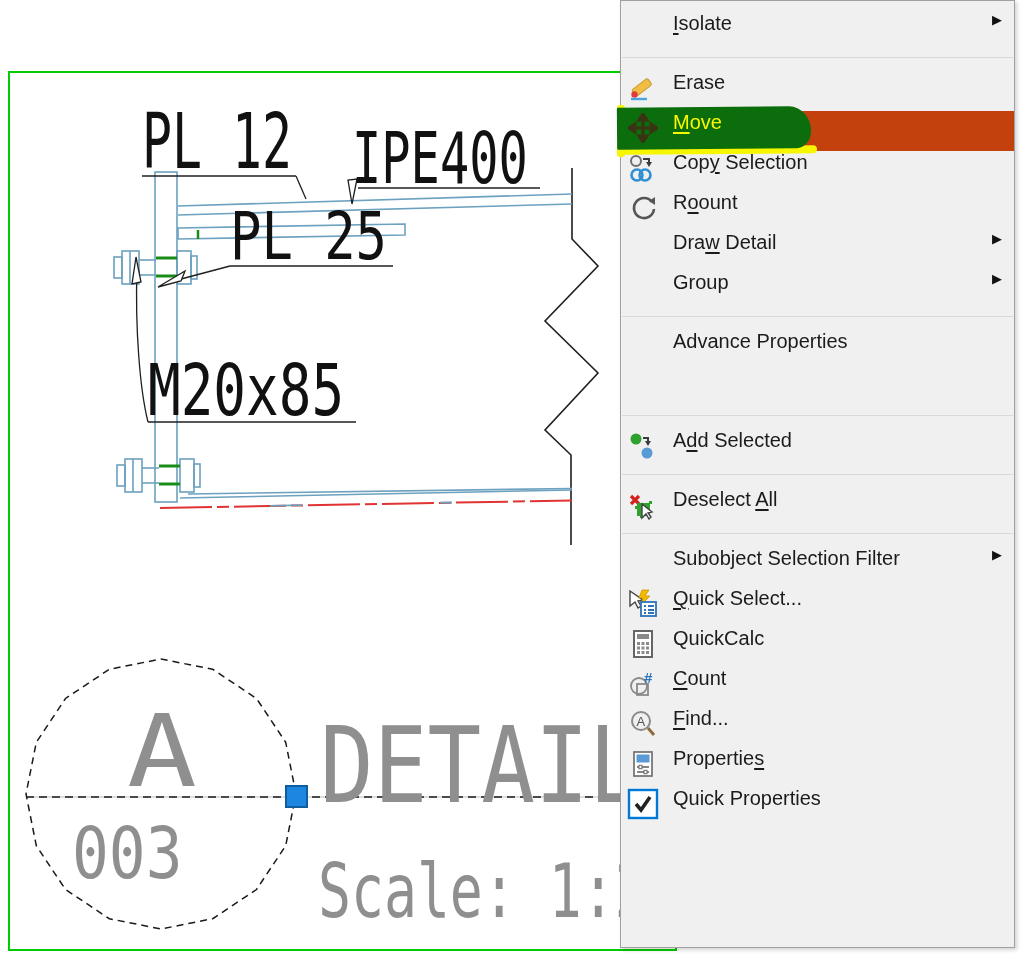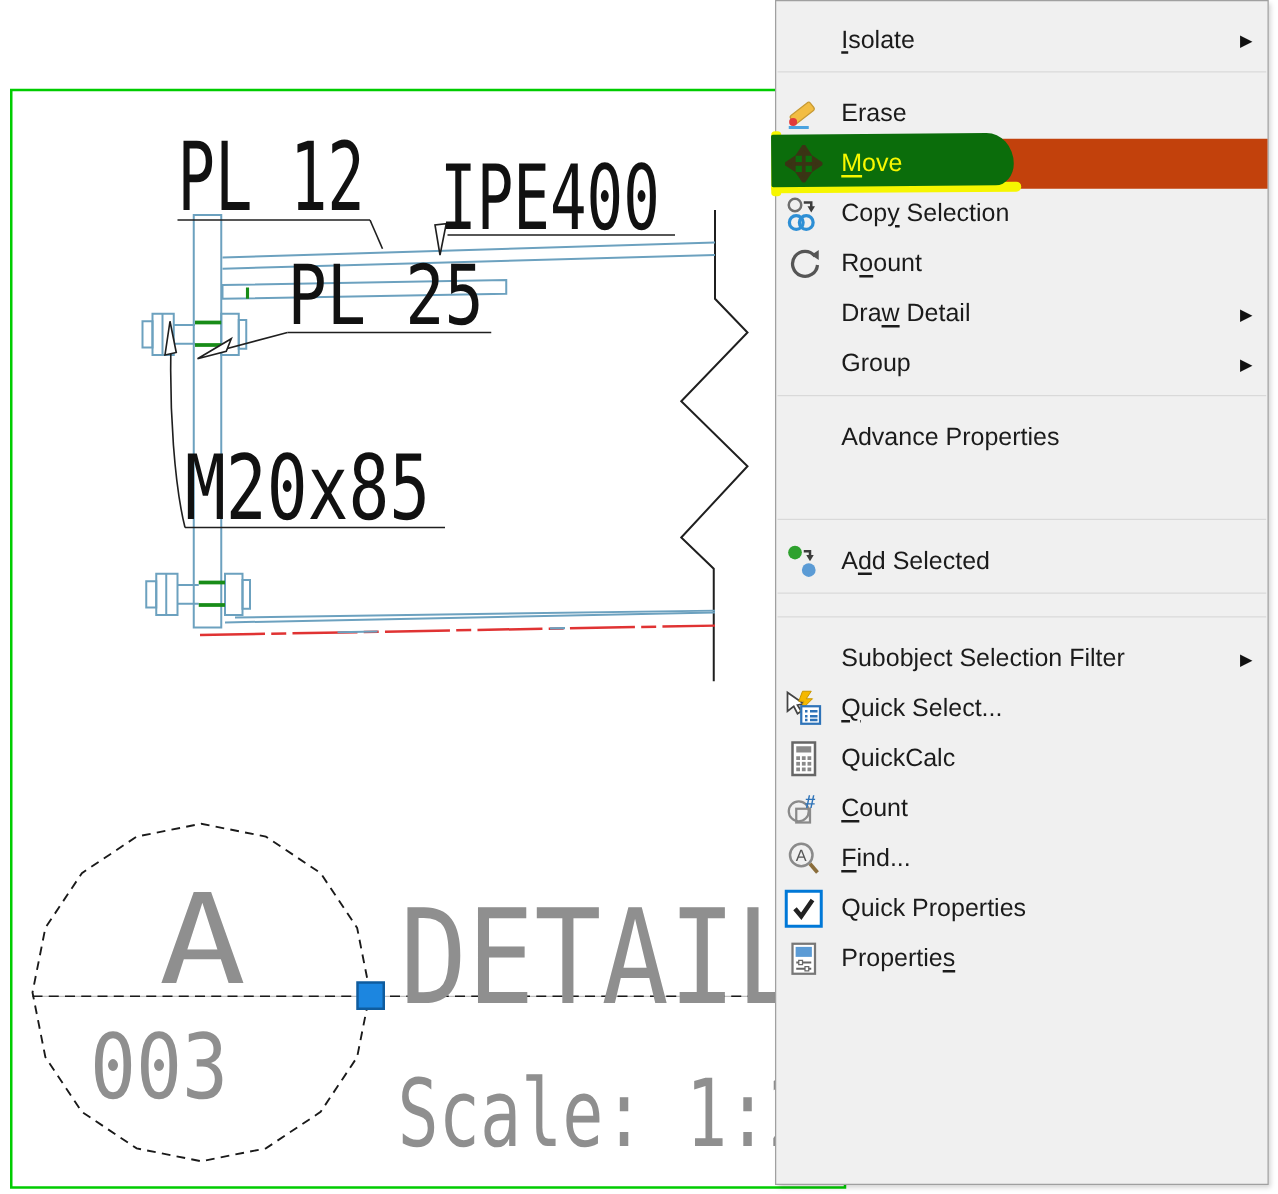--- a/index.html
+++ b/index.html
@@ -10,21 +10,21 @@
   #cad-canvas{position:absolute;left:0;top:0;width:1022px;height:955px;}
   .cad-label{position:absolute;font-family:"DejaVu Sans Mono", monospace;color:#111;
     line-height:1;white-space:pre;transform-origin:left top;}
   .cad-label.selected{color:#8f8f8f;}
 
   
   #context-menu{position:absolute;left:620px;top:0;width:395px;height:948px;
     background:#f0f0f0;border:1px solid #a0a0a0;box-shadow:2px 2px 4px rgba(0,0,0,.18);
     display:flex;flex-direction:column;box-sizing:border-box;padding-top:11px;}
   .menu-sep{height:1px;background:#d9d9d9;margin:5px 1px 13px 1px;flex:none;}
-  .menu-item{position:relative;display:flex;align-items:center;height:40px;flex:none;
+  .menu-item{position:relative;display:flex;height:40px;flex:none;
     padding:0 12px 0 5px;font-size:20px;color:#1b1b1b;cursor:default;}
   .menu-item .icon-slot{width:34px;height:34px;flex:none;margin-right:13px;
     display:flex;align-items:center;justify-content:center;position:relative;z-index:3;}
   .menu-item .lbl{position:relative;z-index:3;white-space:pre;}
   .menu-item .accel{text-decoration:underline;text-underline-offset:3px;}
   .menu-item .submenu-arrow{margin-left:auto;font-size:13px;color:#111;position:relative;z-index:3;}
   .menu-item.highlighted{background:#c2410c;overflow:visible;}
   .menu-item.highlighted .lbl{color:#f8f800;}
   .marker-yellow-left{position:absolute;left:-4px;top:-6px;width:8px;height:52px;
     background:#f6f600;z-index:1;border-radius:3px;}
@@ -210,20 +210,33 @@
           <polygon points="20,15 17,10 23,10" fill="#3c3c3c"></polygon>
           <circle cx="19" cy="22" r="5.5" fill="#5b9bd5"></circle>
         </svg>
       </span>
       <span class="lbl"><span>A</span><span class="accel">d</span><span>d Selected</span></span>
     </div>
 
     <div class="menu-sep"></div>
 
 
+    <div class="menu-item">
+      <span class="icon-slot">
+        <svg width="30" height="30" viewBox="0 0 30 30">
+          <path d="M3,6 l8,8 M11,6 l-8,8" stroke="#d42020" stroke-width="3.2"></path>
+          <rect x="9" y="13" width="13" height="13" fill="#2ea12e"></rect>
+          <rect x="7" y="16" width="3" height="3" fill="#2ea12e"></rect>
+            <rect x="21" y="11" width="3" height="3" fill="#2ea12e"></rect>
+          <rect x="12" y="25" width="3" height="3" fill="#2ea12e"></rect>
+          <polygon points="14,14 14,28 18,24 21,29 23,27 20,23 24,22" fill="#fff" stroke="#444" stroke-width="1.4"></polygon>
+        </svg>
+      </span>
+      <span class="lbl"><span>Deselect </span><span class="accel">A</span><span>ll</span></span>
+    </div>
 
     <div class="menu-sep"></div>
 
     <div class="menu-item">
       <span class="icon-slot"></span>
       <span class="lbl">Subobject Selection Filter</span>
       <span class="submenu-arrow">▶</span>
     </div>
 
     <div class="menu-item">
@@ -281,36 +294,36 @@
           <circle cx="13" cy="12" r="9" fill="none" stroke="#8a8a8a" stroke-width="2"></circle>
           <text x="8.5" y="17" font-size="13" font-family="Liberation Sans, sans-serif" fill="#555">A</text>
           <line x1="20" y1="19" x2="26" y2="26" stroke="#8a6d3b" stroke-width="3"></line>
         </svg>
       </span>
       <span class="lbl"><span class="accel">F</span><span>ind...</span></span>
     </div>
 
     <div class="menu-item">
       <span class="icon-slot">
-        <svg width="32" height="32" viewBox="0 0 32 32">
-          <rect x="2" y="2" width="28" height="28" fill="#fff" stroke="#0078d7" stroke-width="2.4"></rect>
-          <path d="M9,16 L14,22 L23,9" fill="none" stroke="#222" stroke-width="3.6"></path>
-        </svg>
-      </span>
-      <span class="lbl">Quick Properties</span>
-    </div>
-
-    <div class="menu-item">
-      <span class="icon-slot">
         <svg width="30" height="30" viewBox="0 0 30 30">
           <rect x="6" y="3" width="18" height="24" fill="#fff" stroke="#777" stroke-width="1.8"></rect>
           <rect x="8.5" y="5.5" width="13" height="8" fill="#5b9bd5"></rect>
           <line x1="9" y1="18" x2="21" y2="18" stroke="#666" stroke-width="1.6"></line>
           <rect x="11" y="16.3" width="3" height="3.4" fill="#fff" stroke="#666"></rect>
           <line x1="9" y1="23" x2="21" y2="23" stroke="#666" stroke-width="1.6"></line>
           <rect x="16" y="21.3" width="3" height="3.4" fill="#fff" stroke="#666"></rect>
         </svg>
       </span>
       <span class="lbl"><span>Propertie</span><span class="accel">s</span></span>
     </div>
 
+    <div class="menu-item">
+      <span class="icon-slot">
+        <svg width="32" height="32" viewBox="0 0 32 32">
+          <rect x="2" y="2" width="28" height="28" fill="#fff" stroke="#0078d7" stroke-width="2.4"></rect>
+          <path d="M9,16 L14,22 L23,9" fill="none" stroke="#222" stroke-width="3.6"></path>
+        </svg>
+      </span>
+      <span class="lbl">Quick Properties</span>
+    </div>
+
   </div>
 </div>
 
 </body></html>

